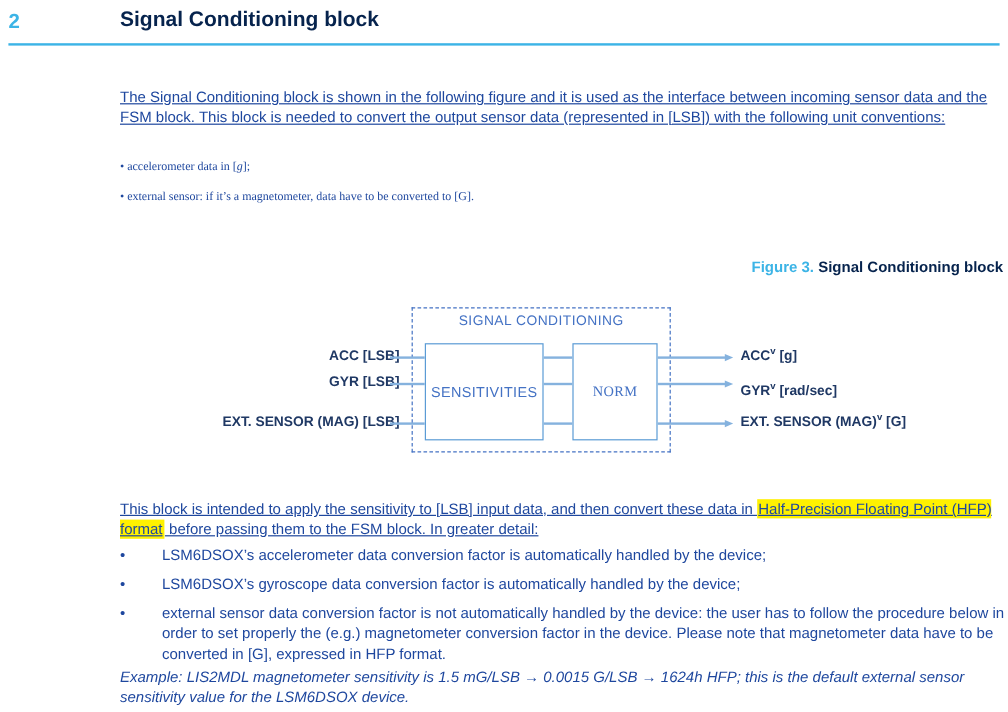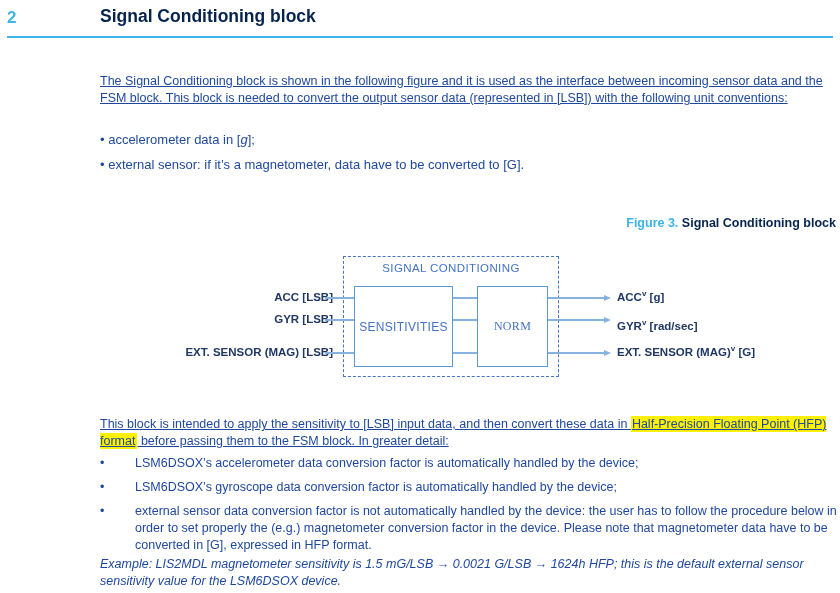--- a/index.html
+++ b/index.html
@@ -10,21 +10,21 @@
 
   
   .sec-num  { position:absolute; left:7px;  top:8px;  font-size:17px; font-weight:bold; color:#3CB4E6; }
   .sec-title{ position:absolute; left:100px; top:6px; font-size:17.5px; font-weight:bold; color:#06234D; margin:0; }
   .header-rule { position:absolute; left:7px; top:36px; width:826px; height:2px; background:#3CB4E6; }
 
   
   .para { position:absolute; left:100px; width:736px; margin:0; font-size:12.5px; line-height:17px;text-decoration:underline; }
   #intro-para  { top:73px; }
   #detail-para { top:416px; }
-  .bullets1 { position:absolute; left:100px; top:131px; width:736px; font-size:13px; line-height:17px; }
+  .bullets1 { position:absolute; left:100px; top:131px; width:736px; font-size:10px; line-height:17px;font-family:Liberation Serif, serif; }
   .bullets1 .item { margin-bottom:8px; }
   mark { background:#FFF100; color:inherit; padding:1px 2px 1px 1px; }
 
   .caption { position:absolute; left:100px; top:216px; width:736px; text-align:right;
              font-size:12.5px; font-weight:bold; }
   .cap-label { color:#3CB4E6; }
   .cap-title { color:#06234D; }
 
   
   .diagram { position:absolute; left:0; top:0; width:840px; height:593px; }
@@ -117,15 +117,15 @@
     <div class="b2-item">
       <span class="b2-bullet">•</span>
       <span class="b2-text">LSM6DSOX’s gyroscope data conversion factor is automatically handled by the device;</span>
     </div>
     <div class="b2-item">
       <span class="b2-bullet">•</span>
       <span class="b2-text">external sensor data conversion factor is not automatically handled by the device: the user has to follow the procedure below in order to set properly the (e.g.) magnetometer conversion factor in the device. Please note that magnetometer data have to be converted in [G], expressed in HFP format.</span>
     </div>
   </div>
 
-  <p class="example">Example: LIS2MDL magnetometer sensitivity is 1.5 mG/LSB → 0.0021 G/LSB → 1624h HFP; this is the default external sensor sensitivity value for the LSM6DSOX device.</p>
+  <p class="example">Example: LIS2MDL magnetometer sensitivity is 1.5 mG/LSB → 0.0015 G/LSB → 1624h HFP; this is the default external sensor sensitivity value for the LSM6DSOX device.</p>
 
 </div>
 
 </body></html>

